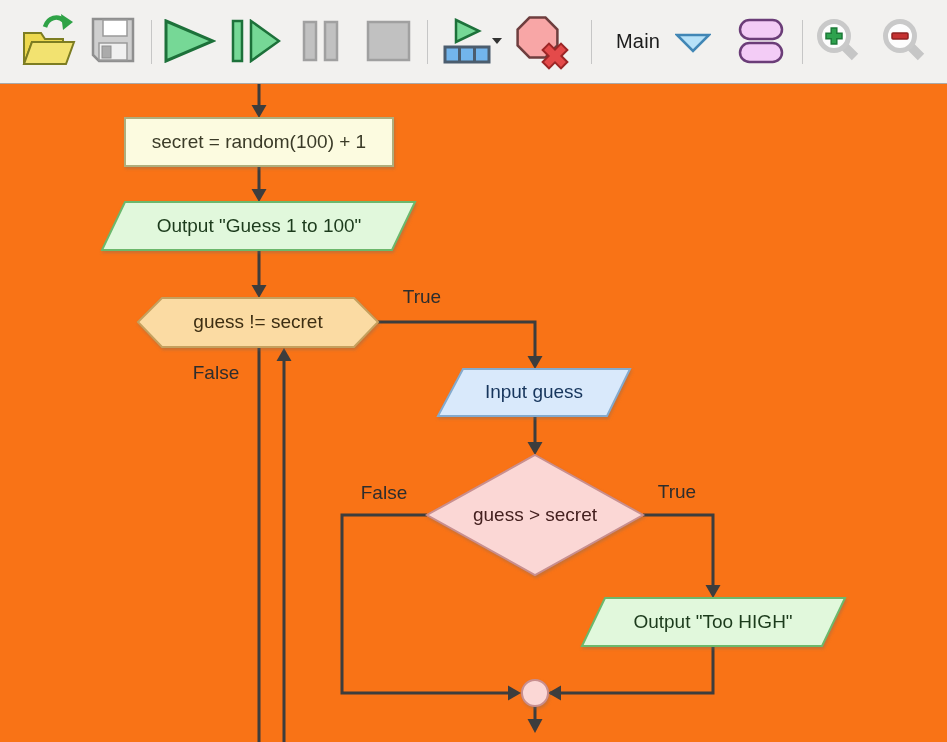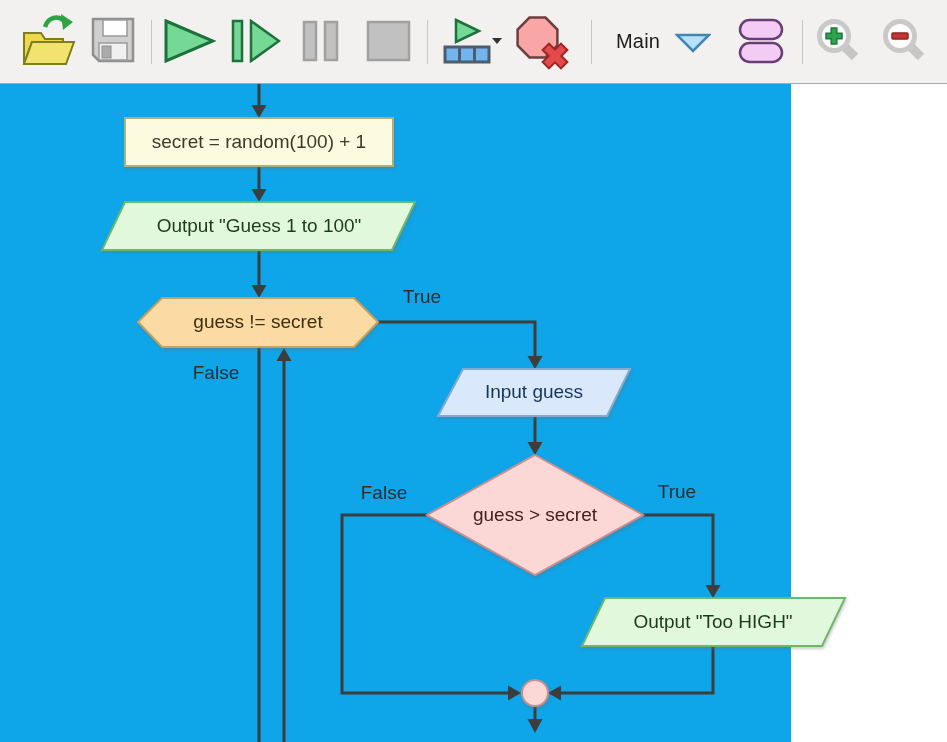--- a/index.html
+++ b/index.html
@@ -1,18 +1,18 @@
 <!DOCTYPE html>
 <html><head>
 <meta charset="utf-8">
 <style>
   * { margin:0; padding:0; box-sizing:border-box; }
   html,body { width:947px; height:742px; overflow:hidden; background:#fff;
               font-family:"Liberation Sans", sans-serif; }
-  .app { position:relative; width:791px; height:742px; background:#0ea5e9; }
+  .app { position:relative; width:947px; height:742px; background:#f97316; }
 
   
   .toolbar { position:absolute; left:0; top:0; width:947px; height:84px;
              background:#f2f1ef; border-bottom:1px solid #a9a9a9; }
   .tb { position:absolute; background:transparent; border:none; padding:0;
         display:flex; align-items:center; justify-content:center; cursor:pointer; }
   .sep { position:absolute; top:20px; width:1px; height:44px; background:#c6c6c6; }
   .main-label { position:absolute; left:616px; top:30px; font-size:20px;
                 color:#1c1c1c; letter-spacing:0.2px; }
 

